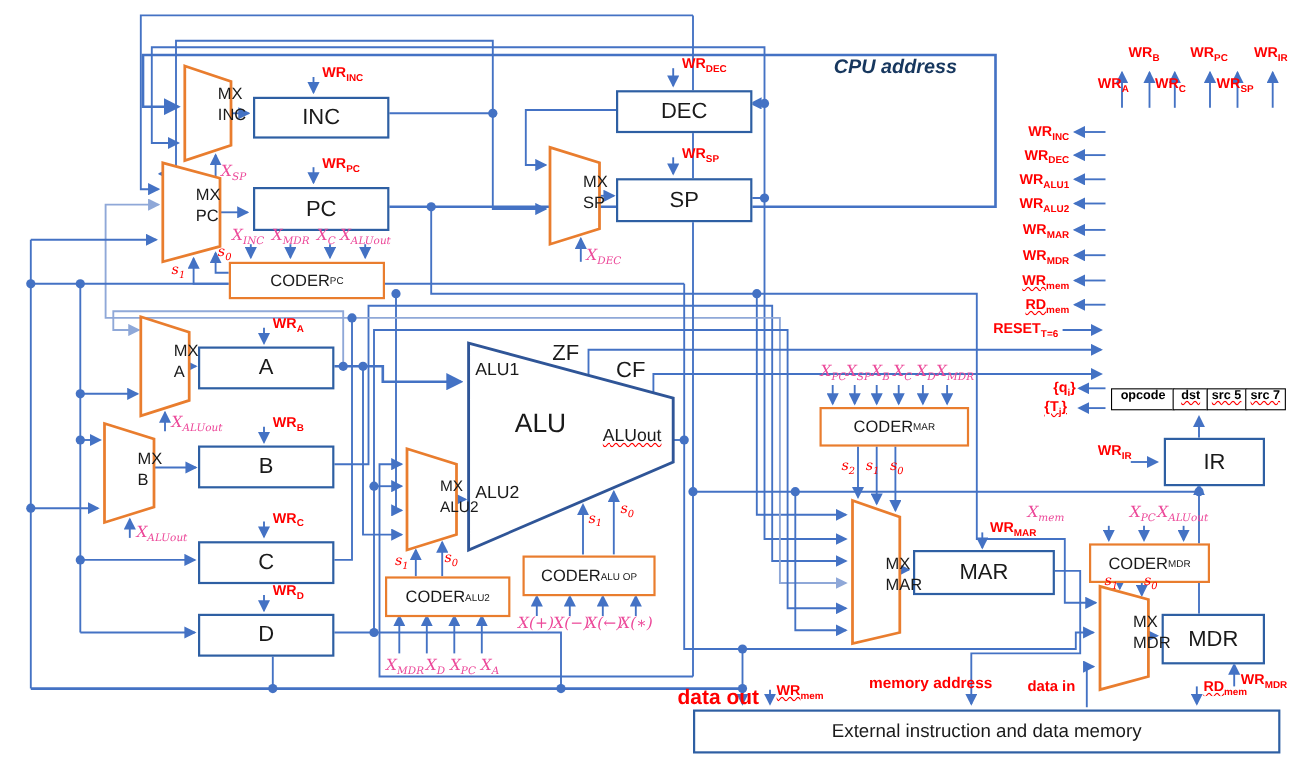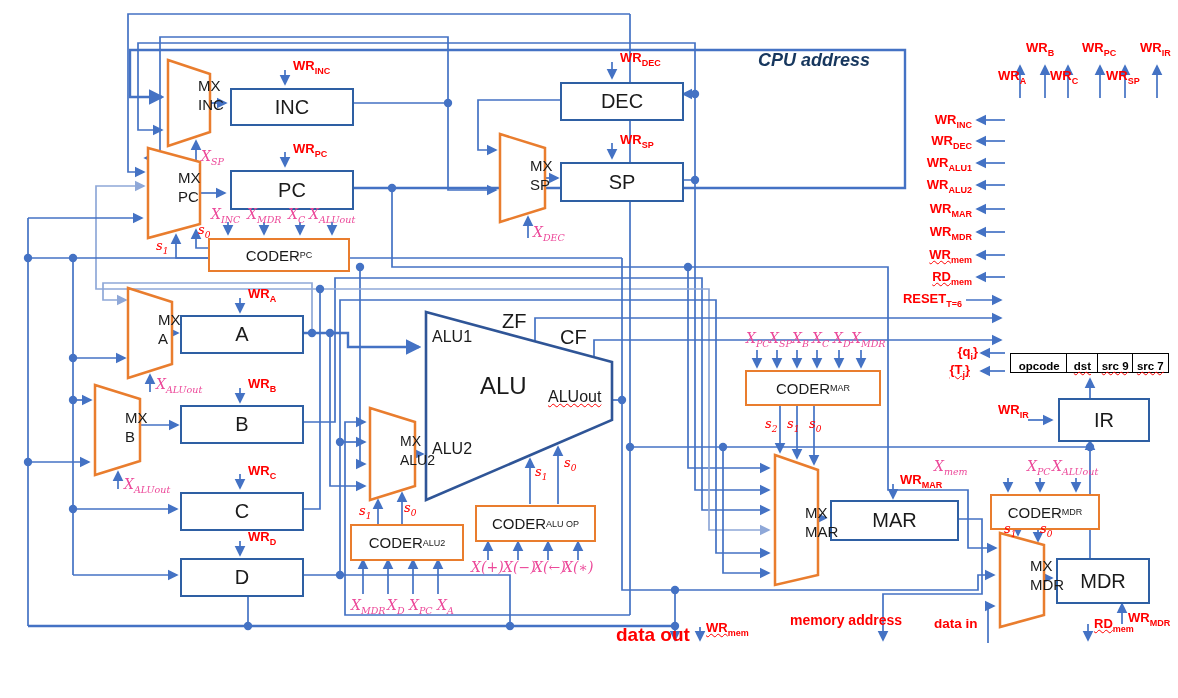--- a/index.html
+++ b/index.html
@@ -4,21 +4,21 @@
 <style>
   html,body{margin:0;padding:0;background:#fff;font-family:"Liberation Sans",sans-serif;}
   #canvas{position:relative;width:1178px;height:698px;background:#fff;overflow:hidden;}
   svg.wires{position:absolute;left:0;top:0;z-index:1;}
   .box{position:absolute;z-index:2;background:#fff;border:2.5px solid #2e5fa3;display:flex;align-items:center;justify-content:center;color:#1a1a1a;font-size:20px;}
   .coder{position:absolute;z-index:2;background:#fff;border:2.5px solid #e97d2e;display:flex;align-items:center;justify-content:center;color:#1a1a1a;font-size:15px;}
   .coder sub{font-size:9px;}
   .cu{position:absolute;z-index:2;background:#fff;border:3px solid #e97d2e;}
   .cu-title{position:absolute;width:100%;text-align:center;color:#1a1a1a;font-size:18px;line-height:27px;top:32px;}
   .fieldrow{position:absolute;z-index:3;display:flex;}
-  .fieldcell{border:1.8px solid #000;background:#fff;font-size:11.5px;font-weight:bold;display:flex;align-items:flex-end;justify-content:center;height:20px;box-sizing:border-box;margin-left:-1.8px;}
+  .fieldcell{border:1.8px solid #000;background:#fff;font-size:11.5px;font-weight:bold;display:flex;align-items:flex-start;justify-content:center;height:20px;box-sizing:border-box;margin-left:-1.8px;}
   .muxlab{position:absolute;z-index:2;text-align:left;color:#1a1a1a;font-size:15px;line-height:19px;margin-left:30px;}
   .lab{position:absolute;z-index:3;white-space:nowrap;}
   .sig{color:#f00;font-size:13px;font-weight:600;}
   .sig sub{font-size:9px;}
   .sigx{color:#ec4899;font-size:14px;font-style:italic;font-family:"DejaVu Serif",serif;}
   .sigx sub{font-size:9.5px;}
   .ssel{color:#f00;font-size:13px;font-style:italic;font-family:"DejaVu Serif",serif;}
   .ssel sub{font-size:9px;}
   .blk{color:#1a1a1a;}
   .wavy{text-decoration:underline;text-decoration-style:wavy;text-decoration-color:#f00;text-decoration-thickness:1px;}
@@ -227,20 +227,23 @@
     </div>
 <div class="box" style="left:830px;top:500px;width:125px;height:37px">
       <span>MAR</span>
     </div>
 <div class="box" style="left:1056px;top:558px;width:90px;height:42px">
       <span>MDR</span>
     </div>
 <div class="box" style="left:1058px;top:398px;width:88px;height:40px">
       <span>IR</span>
     </div>
+<div class="box" style="left:630px;top:645px;width:530px;height:36px;font-size:17px">
+      <span>External instruction and data memory</span>
+    </div>
 
 <div class="coder" style="left:208px;top:238px;width:138px;height:30px">
       <span>CODER</span>
       <sub>PC</sub>
     </div>
 <div class="coder" style="left:350px;top:524px;width:110px;height:33px">
       <span>CODER</span>
       <sub>ALU2</sub>
     </div>
 <div class="coder" style="left:475px;top:505px;width:117px;height:33px">
@@ -257,39 +260,39 @@
     </div>
 
 <div class="fieldrow" style="left:1012px;top:353px">
   <div class="fieldcell" style="width:58px">
         <span>opcode</span>
       </div>
   <div class="fieldcell" style="width:32px">
         <span class="wavy">dst</span>
       </div>
   <div class="fieldcell" style="width:37px">
-        <span class="wavy">src 9</span>
+        <span class="wavy">src 5</span>
       </div>
   <div class="fieldcell" style="width:37px">
         <span class="wavy">src 7</span>
       </div>
 </div>
 
 <div class="muxlab" style="left:168px;top:76px;width:42px"><span>MX</span><br><span>INC</span></div>
 <div class="muxlab" style="left:148px;top:168px;width:52px"><span>MX</span><br><span>PC</span></div>
 <div class="muxlab" style="left:500px;top:156px;width:45px"><span>MX</span><br><span>SP</span></div>
 <div class="muxlab" style="left:128px;top:310px;width:44px"><span>MX</span><br><span>A</span></div>
 <div class="muxlab" style="left:95px;top:408px;width:45px"><span>MX</span><br><span>B</span></div>
 <div class="muxlab" style="left:370px;top:432px;width:45px;font-size:14px"><span>MX</span><br><span>ALU2</span></div>
 <div class="muxlab" style="left:775px;top:503px;width:43px"><span>MX</span><br><span>MAR</span></div>
 <div class="muxlab" style="left:1000px;top:556px;width:44px"><span>MX</span><br><span>MDR</span></div>
 
 <span class="lab blk" style="left:432px;top:328px;font-size:16px">ALU1</span>
 <span class="lab blk" style="left:432px;top:440px;font-size:16px">ALU2</span>
-<span class="lab blk" style="left:480px;top:372px;font-size:24px">ALU</span>
+<span class="lab blk" style="left:468px;top:372px;font-size:24px">ALU</span>
 <span class="lab blk wavy" style="left:548px;top:388px;font-size:16px">ALUout</span>
 <span class="lab blk" style="left:502px;top:310px;font-size:20px">ZF</span>
 <span class="lab blk" style="left:560px;top:326px;font-size:20px">CF</span>
 
 <span class="lab title" style="left:758px;top:50px">CPU address</span>
 
 <span class="lab sig" style="left:293px;top:58px"><span>WR</span><sub>INC</sub></span>
 <span class="lab sig" style="left:293px;top:141px"><span>WR</span><sub>PC</sub></span>
 <span class="lab sig" style="left:620px;top:50px"><span>WR</span><sub>DEC</sub></span>
 <span class="lab sig" style="left:620px;top:132px"><span>WR</span><sub>SP</sub></span>

